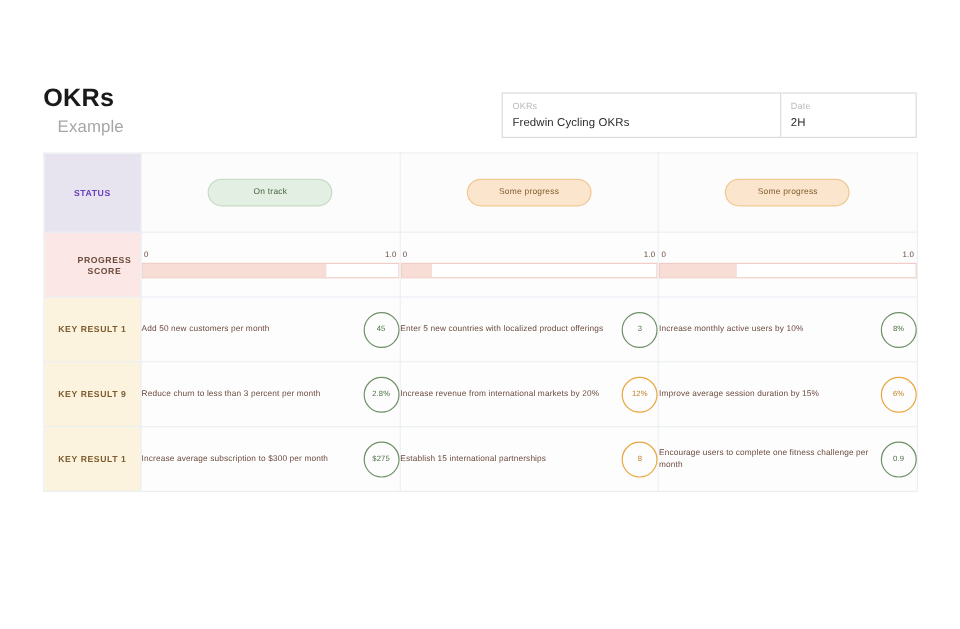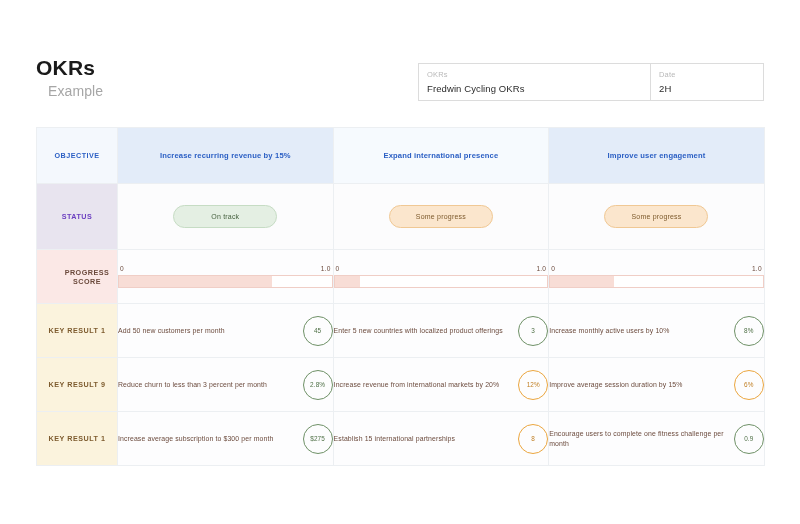--- a/index.html
+++ b/index.html
@@ -19,21 +19,21 @@
     position: relative;
     width: 800px;
     height: 524px;
     box-sizing: border-box;
   }
 
   
   .header {
     position: absolute;
     left: 36px;
-    top: 56px;
+    top: 70px;
     width: 728px;
     height: 48px;
   }
   .title-block {
     position: absolute;
     left: 0;
     top: 0;
   }
   .doc-title {
     font-size: 21px;
@@ -272,26 +272,20 @@
 
   <table class="okr-table">
     <colgroup>
       <col class="col-label">
       <col class="col-obj">
       <col class="col-obj">
       <col class="col-obj">
     </colgroup>
     <tbody>
 
-      <tr class="r-objective">
-        <td class="rowlabel objective">OBJECTIVE</td>
-        <td class="obj-cell tint-a">Increase recurring revenue by 15%</td>
-        <td class="obj-cell tint-b">Expand international presence</td>
-        <td class="obj-cell tint-a">Improve user engagement</td>
-      </tr>
 
       <tr class="r-status">
         <td class="rowlabel status">STATUS</td>
         <td class="status-cell">
           <span class="pill green">On track</span>
         </td>
         <td class="status-cell">
           <span class="pill amber">Some progress</span>
         </td>
         <td class="status-cell">

